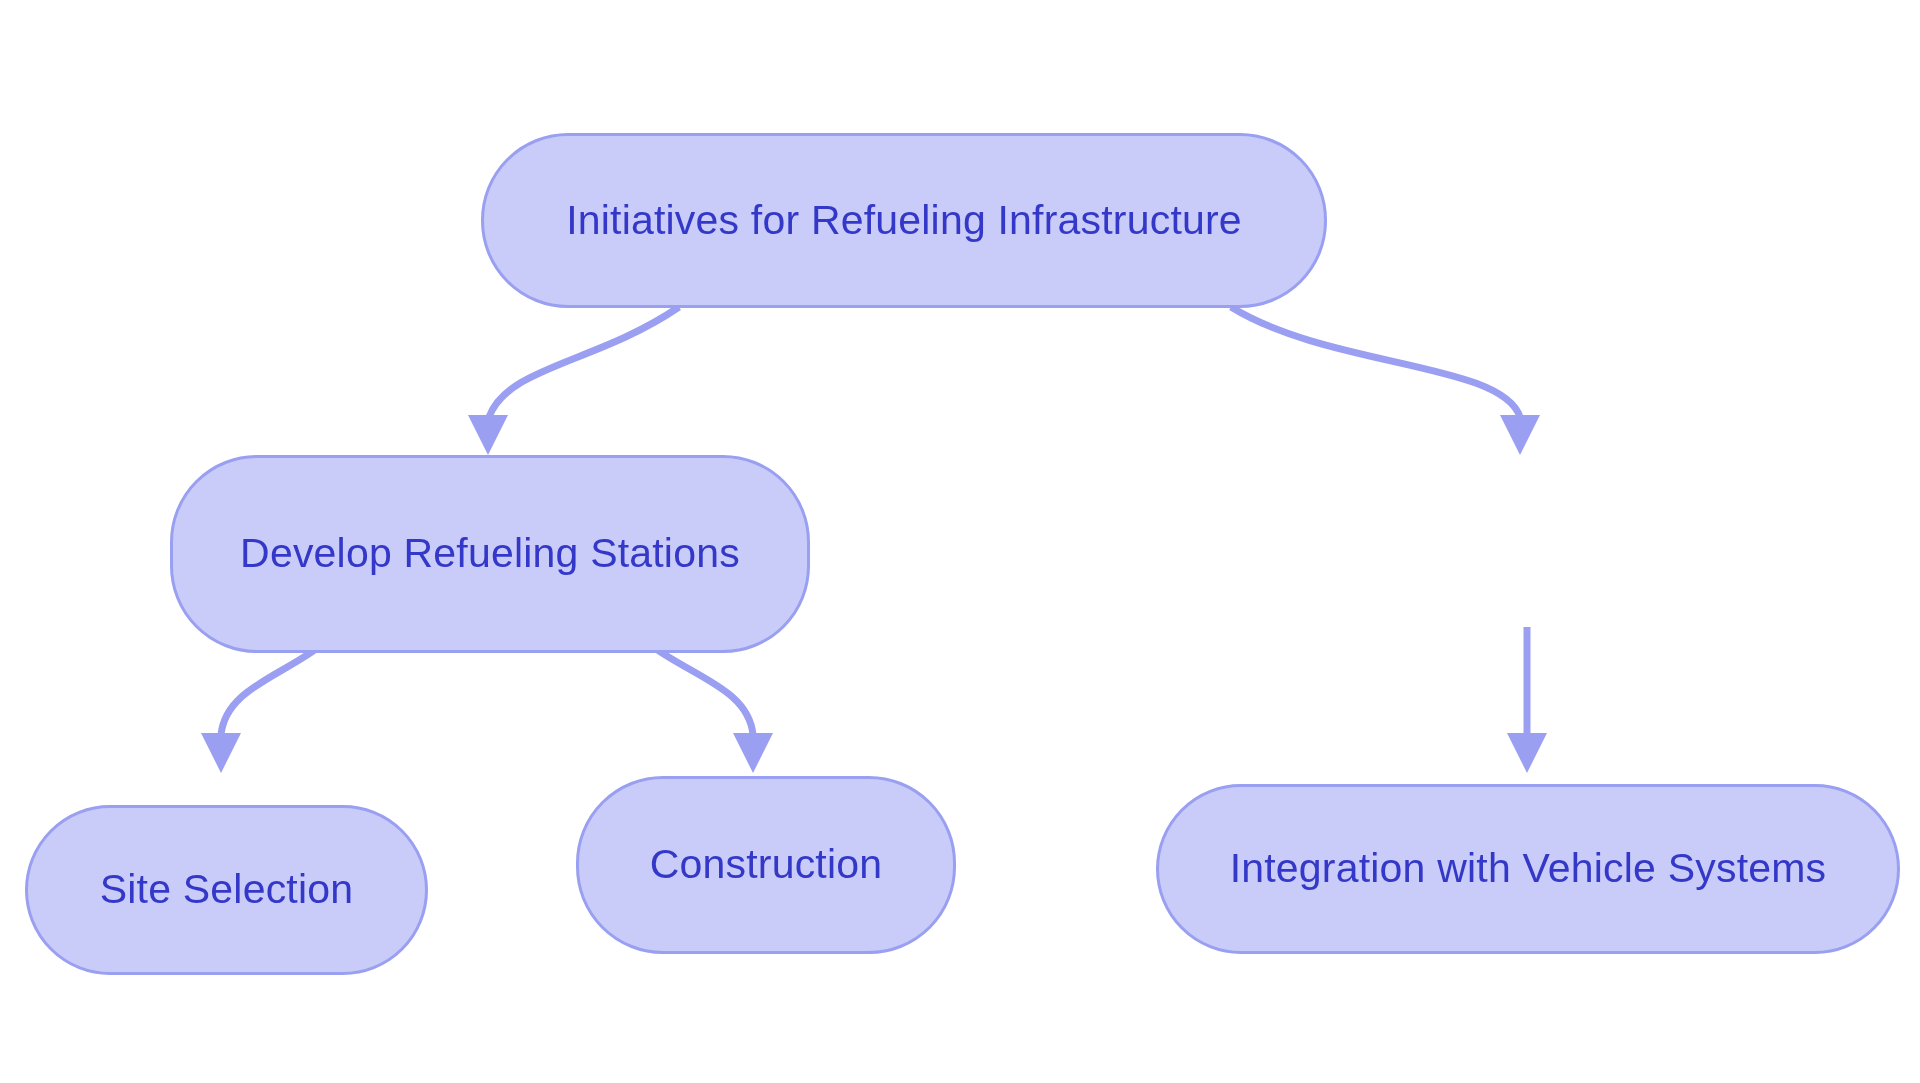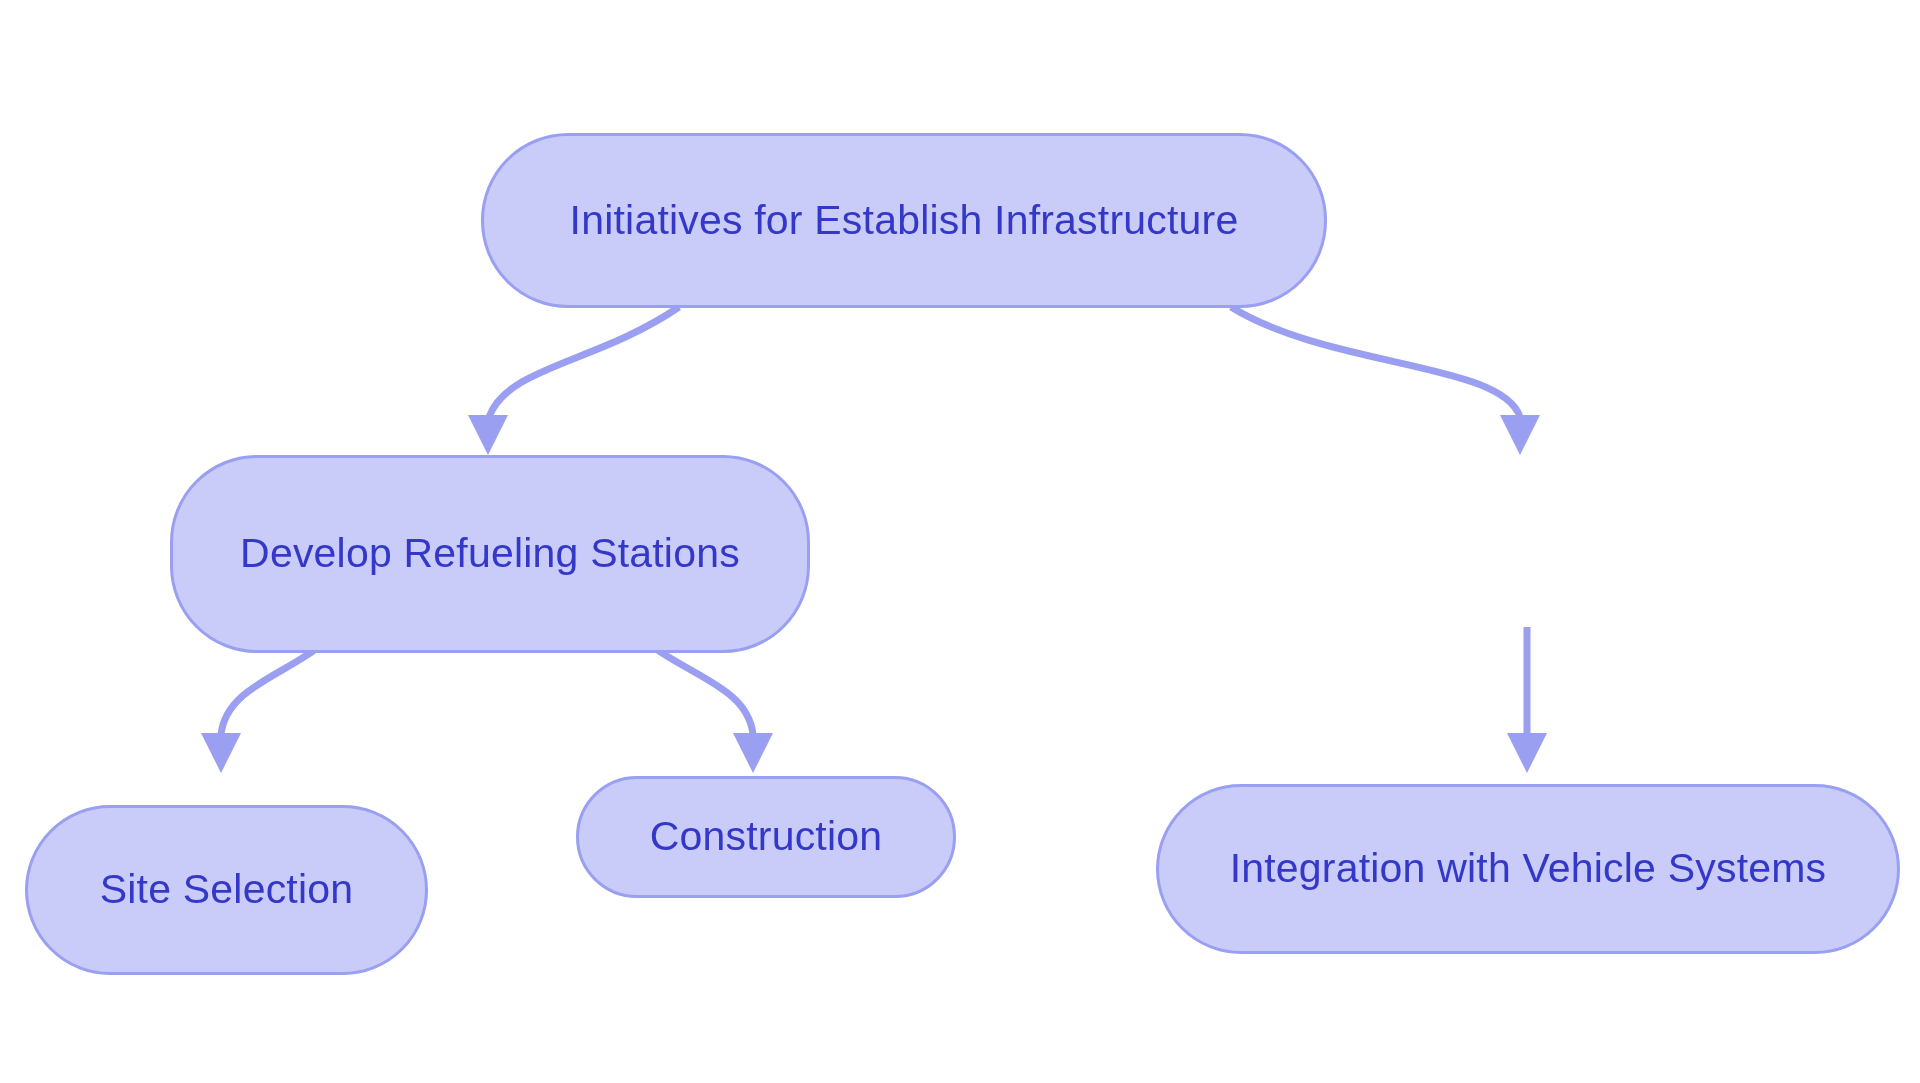--- a/index.html
+++ b/index.html
@@ -57,21 +57,21 @@
     text-align: center;
     color: var(--node-text);
     font-size: 41px;
     line-height: 1.2;
     letter-spacing: 0.2px;
   }
   .node-root        { left: 481px;  top: 133px; width: 846px; height: 175px; }
   .node-develop     { left: 170px;  top: 455px; width: 640px; height: 198px; }
   .node-establish   { left: 1187px; top: 455px; width: 695px; height: 170px; }
   .node-site        { left: 25px;   top: 805px; width: 403px; height: 170px; }
-  .node-construction{ left: 576px;  top: 776px; width: 380px; height: 122px; }
+  .node-construction{ left: 576px;  top: 776px; width: 380px; height: 178px; }
   .node-integration { left: 1156px; top: 776px; width: 744px; height: 170px; margin-top: 8px; }
 </style>
 </head>
 <body>
 
 <div class="canvas">
 
   <svg class="edges-layer" viewBox="0 0 1920 1083" xmlns="http://www.w3.org/2000/svg" aria-hidden="true">
 
     <g>
@@ -94,21 +94,21 @@
       <polygon points="733,733 773,733 753,773"></polygon>
     </g>
 
     <g>
       <path d="M 1527 627 L 1527 735"></path>
       <polygon points="1507,733 1547,733 1527,773"></polygon>
     </g>
   </svg>
 
   <div class="node node-root">
-    <span>Initiatives for Establish Infrastructure</span>
+    <span>Initiatives for Refueling Infrastructure</span>
   </div>
 
   <div class="node node-develop">
     <span>Develop Refueling Stations</span>
   </div>
 
 
   <div class="node node-site">
     <span>Site Selection</span>
   </div>

